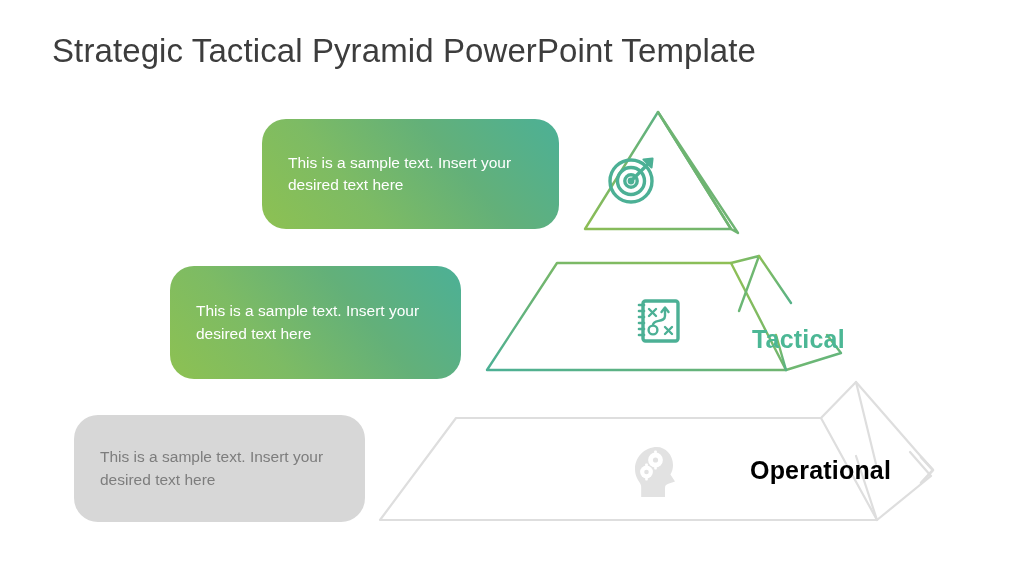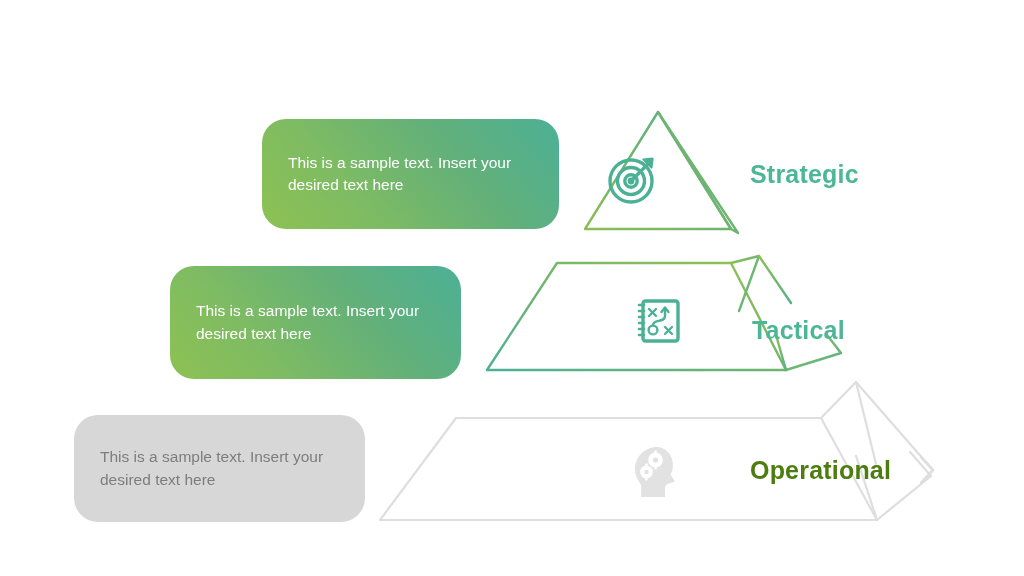--- a/index.html
+++ b/index.html
@@ -75,28 +75,29 @@
 
   
   .level-label {
     position: absolute;
     font-size: 25px;
     font-weight: 700;
     letter-spacing: 0.2px;
     white-space: nowrap;
   }
   #label-strategic   { left: 750px; top: 160px; color: #4cb795; }
-  #label-tactical    { left: 752px; top: 316px; color: #4cb795; text-align: right; }
-  #label-operational { left: 750px; top: 456px; color: #4d7c0f; }
+  #label-tactical    { left: 752px; top: 325px; color: #4cb795; text-align: right; }
+  #label-operational { left: 750px; top: 456px; color: #000000; }
 </style>
 </head>
 <body>
 
 <div id="slide">
 
+  <div class="slide-title">Strategic Tactical Pyramid PowerPoint Template</div>
 
   <svg id="pyramid-svg" viewBox="0 0 1024 576">
     <defs>
       <linearGradient id="gradStrategic" x1="0" y1="1" x2="1" y2="0">
         <stop offset="0%" stop-color="#8dbd55"></stop>
         <stop offset="50%" stop-color="#6eb472"></stop>
         <stop offset="100%" stop-color="#4cb095"></stop>
       </linearGradient>
       <linearGradient id="gradTactical" x1="0" y1="1" x2="1" y2="0">
         <stop offset="0%" stop-color="#4cb095"></stop>
@@ -189,21 +190,20 @@
         <g fill="#ffffff">
           <rect x="20.2" y="3.6" width="2.6" height="4" rx="0.7"></rect>
           <rect x="20.2" y="18.4" width="2.6" height="4" rx="0.7"></rect>
           <rect x="11.2" y="16.6" width="2.6" height="4" rx="0.7"></rect>
           <rect x="11.2" y="29.4" width="2.6" height="4" rx="0.7"></rect>
         </g>
       </g>
     </g>
   </svg>
 
-  <div class="level-label" id="label-strategic">Strategic</div>
   <div class="level-label" id="label-tactical">Tactical</div>
   <div class="level-label" id="label-operational">Operational</div>
 
   <div class="callout green" id="callout-strategic">
     <div class="callout-text">This is a sample text. Insert your desired text here</div>
   </div>
 
   <div class="callout green" id="callout-tactical">
     <div class="callout-text">This is a sample text. Insert your desired text here</div>
   </div>

